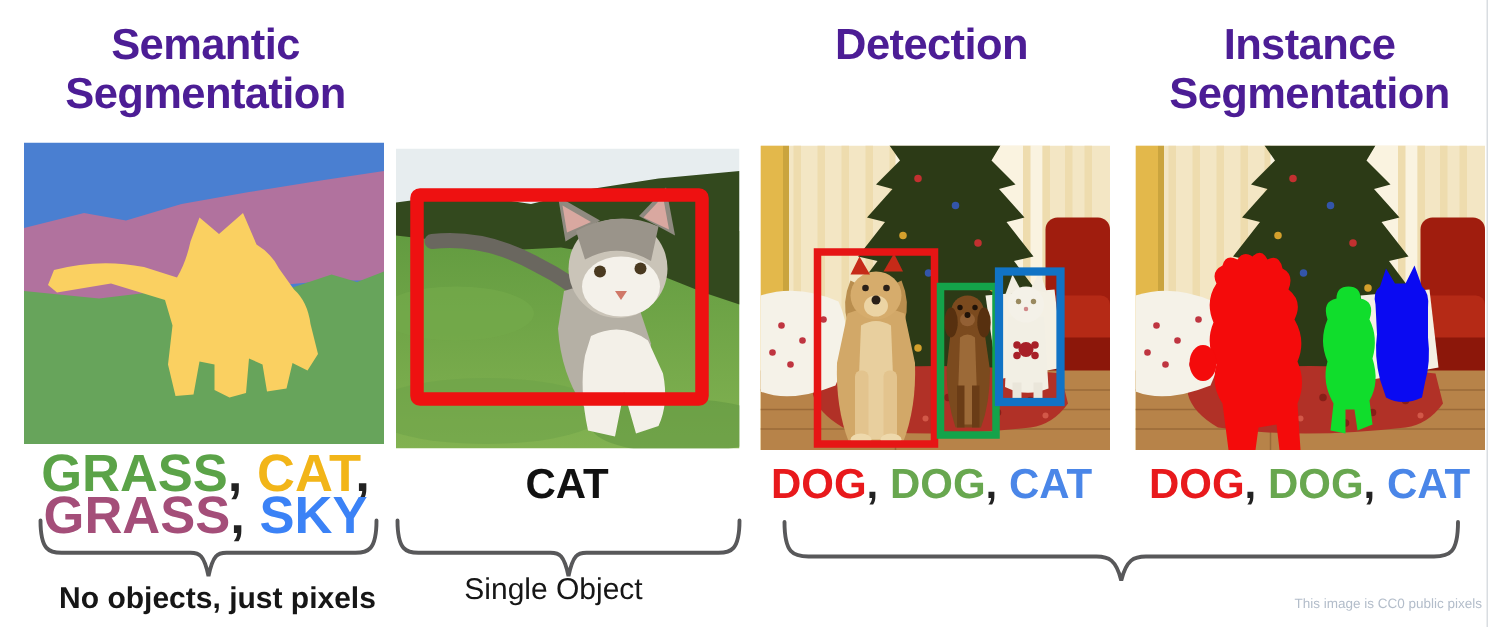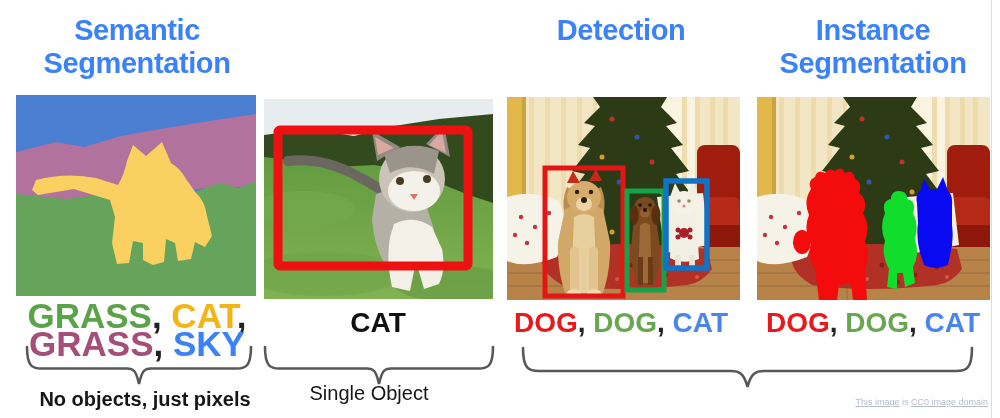--- a/index.html
+++ b/index.html
@@ -1,19 +1,19 @@
 <!DOCTYPE html>
 <html><head>
 <meta charset="utf-8">
 <style>
   html,body{margin:0;padding:0;background:#fff;}
   .slide{position:relative;width:1000px;height:418px;background:#fff;overflow:hidden;
          font-family:"Liberation Sans",sans-serif;}
   .title{position:absolute;margin:0;text-align:center;font-weight:bold;font-size:29px;
-         line-height:33px;color:#3b82f6;letter-spacing:-0.4px;}
+         line-height:33px;color:#4c1d95;letter-spacing:-0.4px;}
   .title span{display:block;}
   .t1{left:17px;top:14px;width:240px;}
   .t2{left:258px;top:14px;width:240px;}
   .t3{left:501px;top:14px;width:240px;}
   .t4{left:753px;top:14px;width:240px;}
   .figure{position:absolute;}
   .figure svg{display:block;width:100%;height:100%;}
   .f1{left:16px;top:95px;width:240px;height:201px;}
   .f2{left:264px;top:99px;width:229px;height:200px;}
   .f3{left:507px;top:97px;width:233px;height:203px;}
@@ -27,21 +27,21 @@
   .l4{left:750px;top:308px;width:246px;font-size:28px;line-height:30px;}
   .brace{position:absolute;}
   .b1{left:25px;top:344px;}
   .b2{left:263px;top:344px;}
   .b3{left:521px;top:345px;}
   .caption{position:absolute;text-align:center;font-size:20px;color:#161616;}
   .c1{left:33px;top:388px;width:224px;font-weight:bold;}
   .c2{left:259px;top:382px;width:220px;}
   .c3{left:637px;top:385px;width:220px;}
   .attribution{position:absolute;right:12px;top:397px;font-size:9px;color:#b3bdca;}
-  .attr-link{text-decoration:underline;cursor:pointer;}
+  .attr-link{cursor:pointer;}
   .right-edge{position:absolute;left:991px;top:0;width:1px;height:418px;background:#d9dde1;}
 </style>
 </head>
 <body>
 
 <div class="slide">
 
   <svg width="0" height="0" style="position:absolute" aria-hidden="true">
     <defs>
       <g id="xmas-scene">
@@ -263,17 +263,17 @@
     <path d="M2,3 C2,23 8,24.5 16,24.5 L104,24.5 C110,24.5 113,26 116,40 C119,26 122,24.5 128,24.5 L216,24.5 C224,24.5 230,23 230,3" fill="none" stroke="#58585a" stroke-width="2.6" stroke-linecap="round"></path>
   </svg>
   <svg class="brace b3" width="453" height="46">
     <path d="M2,3 C2,24 8,26 18,26 L210,26 C218,26 223,28 226.5,42 C230,28 235,26 243,26 L435,26 C445,26 451,24 451,3" fill="none" stroke="#58585a" stroke-width="2.6" stroke-linecap="round"></path>
   </svg>
 
   <div class="caption c1">No objects, just pixels</div>
   <div class="caption c2">Single Object</div>
 
   <div class="attribution">
-    <span class="attr-link">This image</span><span> is </span><span class="attr-link">CC0 image domain</span>
+    <span class="attr-link">This image</span><span> is </span><span class="attr-link">CC0 public pixels</span>
   </div>
 
   <div class="right-edge"></div>
 </div>
 
 </body></html>

